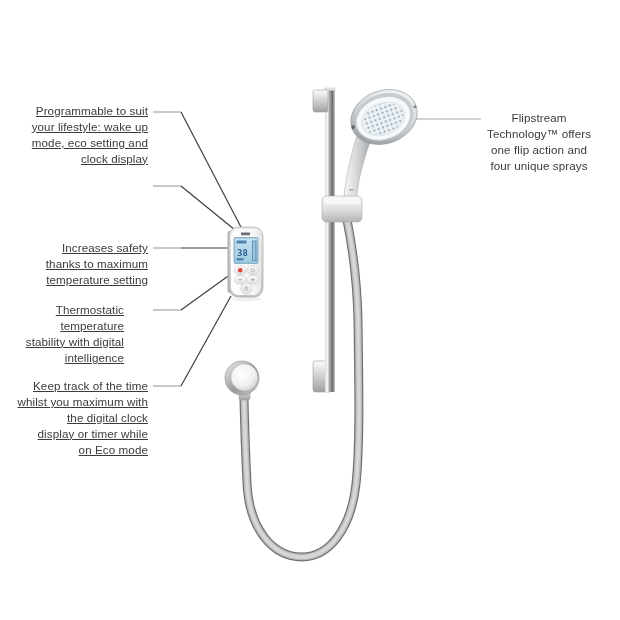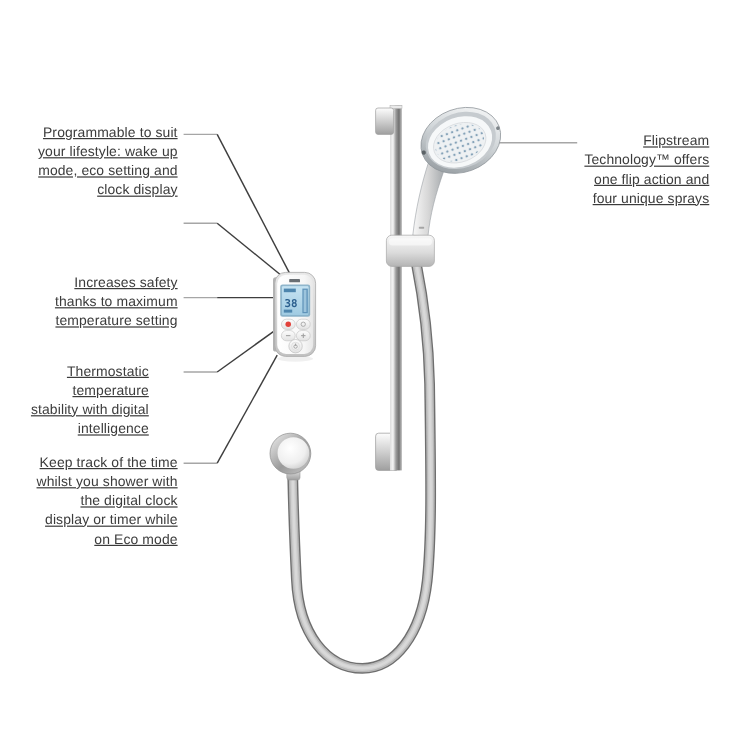--- a/index.html
+++ b/index.html
@@ -6,21 +6,21 @@
   .canvas {
     position:relative; width:620px; height:620px; background:#ffffff;
     font-family:"Liberation Sans", sans-serif; overflow:hidden;
   }
   svg.scene { position:absolute; left:0; top:0; width:620px; height:620px; }
   .callout {
     position:absolute; white-space:pre-line; color:#3b3b3b;
     font-size:11.6px; line-height:15.9px; letter-spacing:0.1px;
   }
   .callout.align-right { text-align:right;text-decoration:underline; }
-  .callout.align-left { text-align:right;text-decoration:underline; }
+  .callout.align-left { text-align:center; }
 </style>
 </head>
 <body>
 
 <div class="canvas">
 
   <svg class="scene" viewBox="0 0 620 620" aria-hidden="true">
     <defs>
       <linearGradient id="railGrad" x1="0" y1="0" x2="1" y2="0">
         <stop offset="0" stop-color="#dcdcdc"></stop>
@@ -178,31 +178,31 @@
       </g>
     </g>
   </svg>
 
   <div class="callout align-right" style="top:103px; right:472px;">Programmable to suit
 your lifestyle: wake up
 mode, eco setting and
 clock display</div>
 
 
-  <div class="callout align-right" style="top:228px; right:472px;">Increases safety
+  <div class="callout align-right" style="top:240px; right:472px;">Increases safety
 thanks to maximum
 temperature setting</div>
 
   <div class="callout align-right" style="top:302px; right:496px;">Thermostatic
 temperature
 stability with digital
 intelligence</div>
 
   <div class="callout align-right" style="top:378px; right:472px;">Keep track of the time
-whilst you shower with
+whilst you maximum with
 the digital clock
 display or timer while
 on Eco mode</div>
 
   <div class="callout align-left" style="top:110px; left:487px;">Flipstream
 Technology™ offers
 one flip action and
 four unique sprays</div>
 
 </div>

